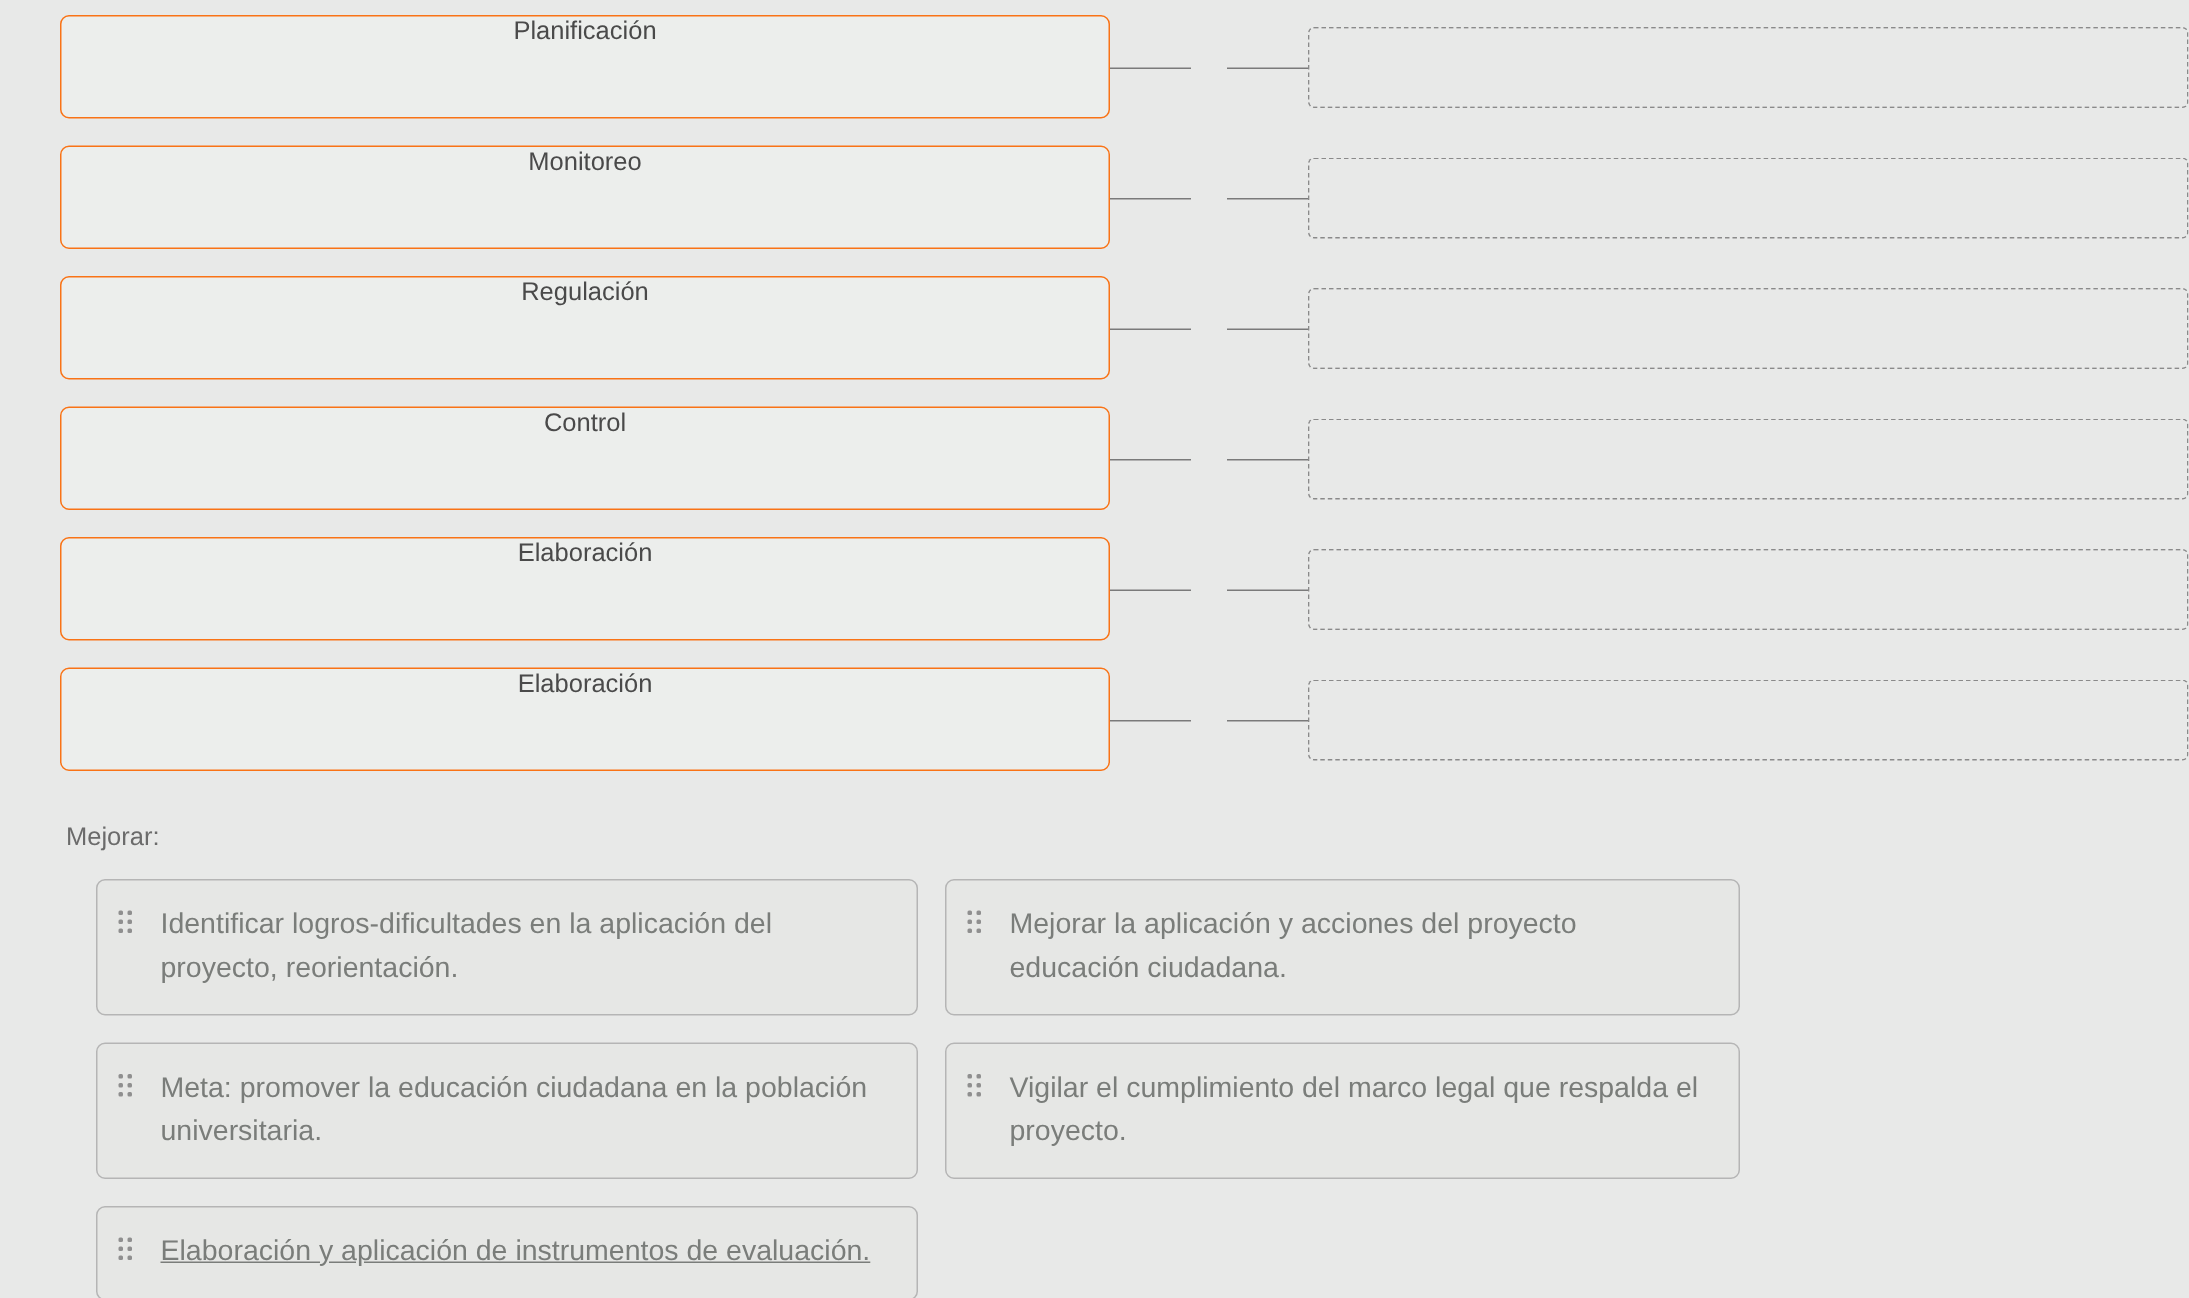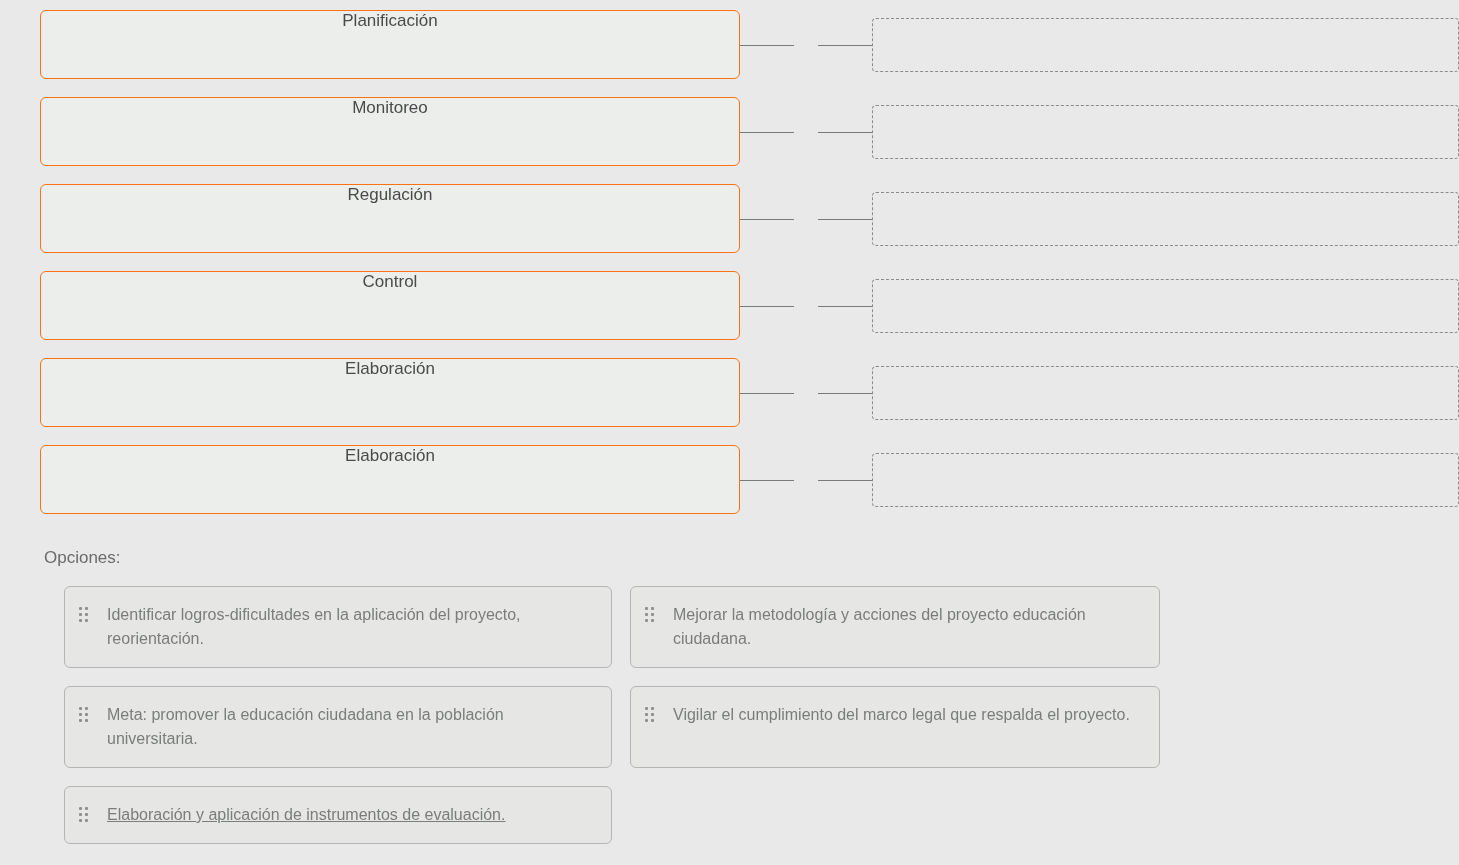--- a/index.html
+++ b/index.html
@@ -73,21 +73,21 @@
   .option-card {
     border: 1px solid #b5b5b5;
     border-radius: 6px;
     background: #e6e7e5;
     padding: 16px 18px 16px 14px;
     display: flex;
     align-items: flex-start;
     gap: 14px;
     min-height: 72px;
     color: #7a7d7a;
-    font-size: 16px;
+    font-size: 19px;
     line-height: 1.5;
   }
   .drag-handle {
     flex: 0 0 auto;
     width: 14px;
     display: grid;
     grid-template-columns: repeat(2, 3px);
     grid-template-rows: repeat(3, 3px);
     gap: 3px;
     margin-top: 4px;
@@ -167,21 +167,21 @@
     </div>
     <div class="connector-wrap">
       <div class="stub-left"></div>
         <div class="stub-right"></div>
     </div>
     <div class="drop-zone"></div>
   </div>
 
 </div>
 
-<div class="opciones-label">Opciones:</div>
+<div class="opciones-label">Mejorar:</div>
 
 <div class="options-area">
 
   <div class="option-card">
     <div class="drag-handle">
       <span></span>
         <span></span>
         <span></span>
         <span></span>
         <span></span>
@@ -192,21 +192,21 @@
 
   <div class="option-card">
     <div class="drag-handle">
       <span></span>
         <span></span>
         <span></span>
         <span></span>
         <span></span>
         <span></span>
     </div>
-    <div class="option-text">Mejorar la metodología y acciones del proyecto educación ciudadana.</div>
+    <div class="option-text">Mejorar la aplicación y acciones del proyecto educación ciudadana.</div>
   </div>
 
   <div class="option-card">
     <div class="drag-handle">
       <span></span>
         <span></span>
         <span></span>
         <span></span>
         <span></span>
         <span></span>

